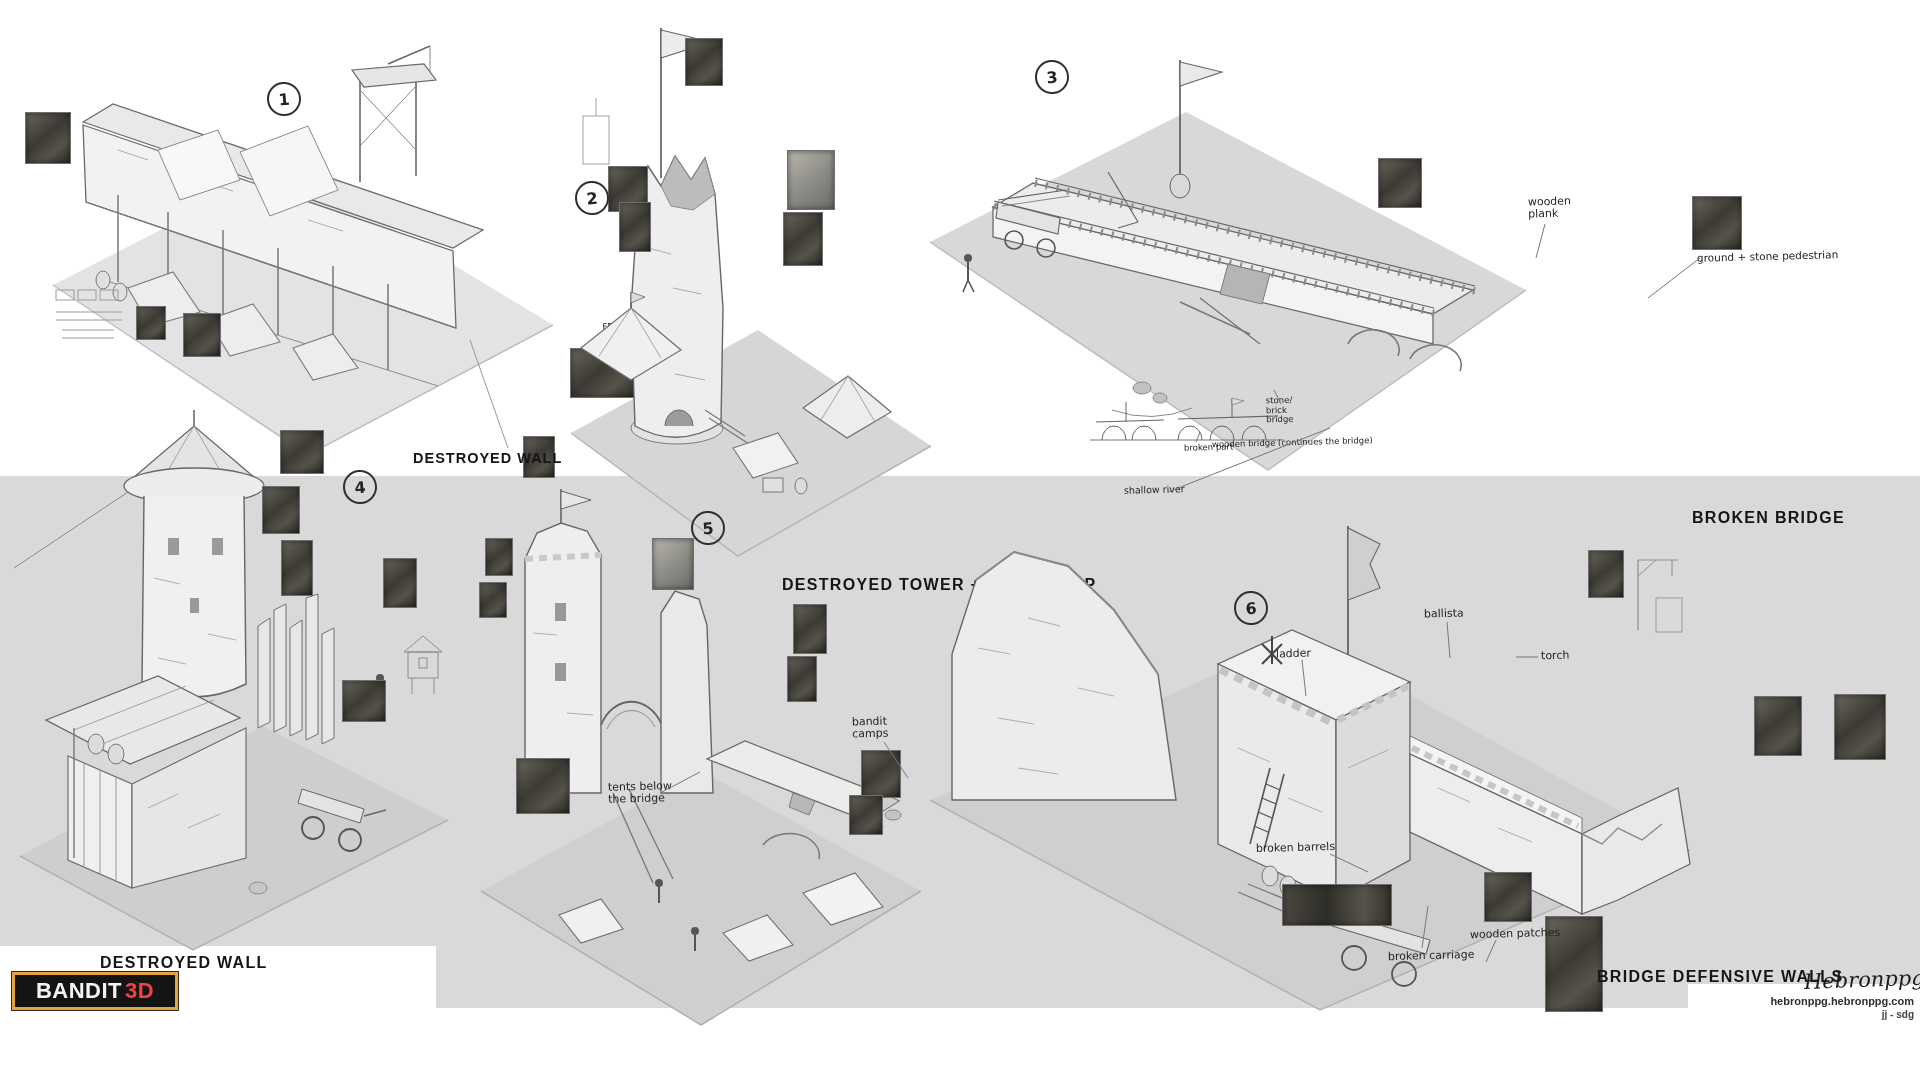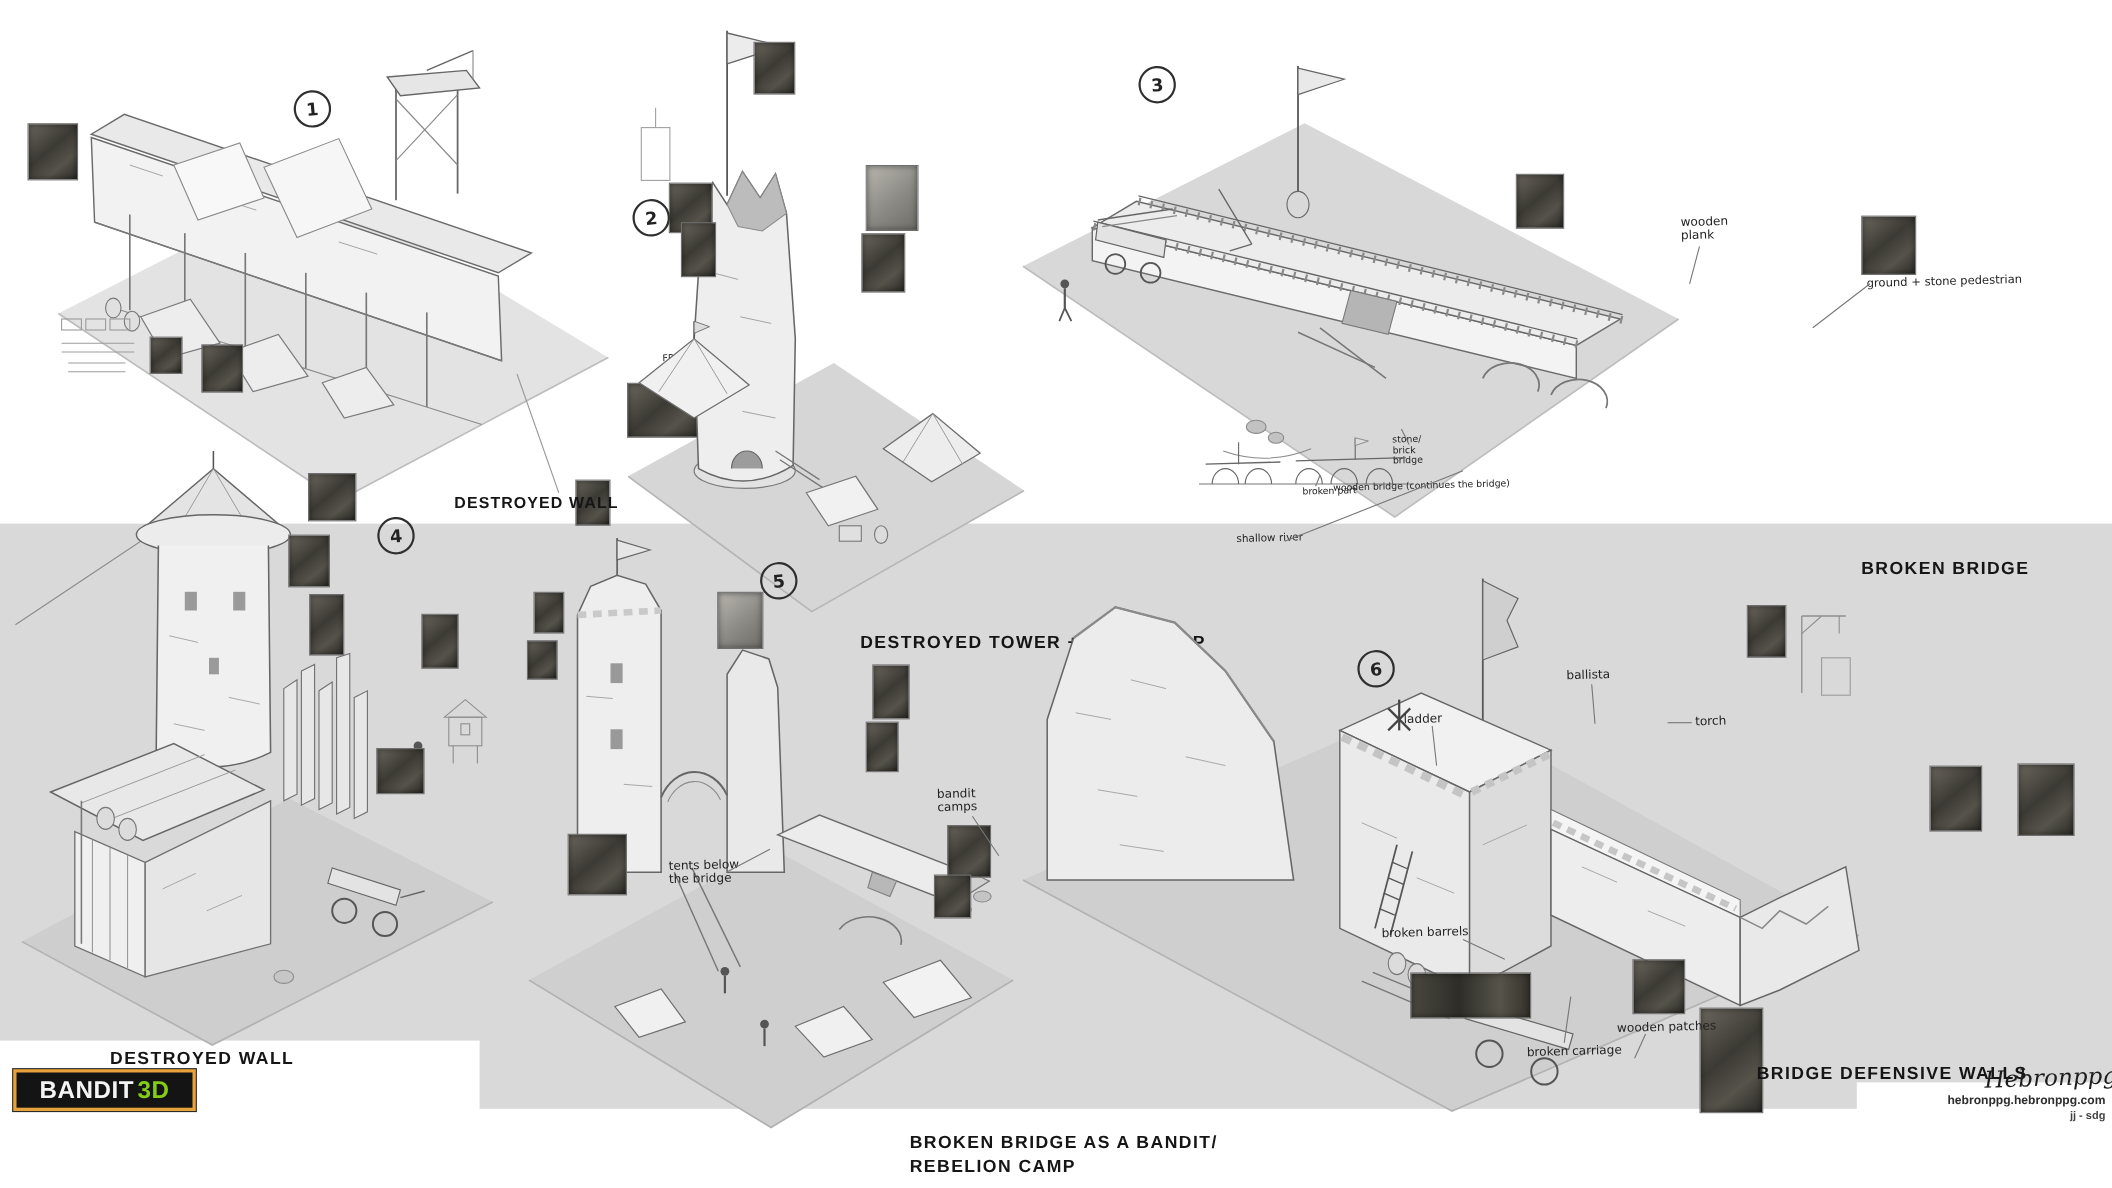--- a/index.html
+++ b/index.html
@@ -20,21 +20,21 @@
   .hand-c{text-align:center;}
   .thumb{position:absolute;border:1px solid #6f6f6f;
          background:linear-gradient(140deg,#6b675e 0%,#3c3a34 45%,#55534a 72%,#2c2b27 100%);
          box-shadow:inset 0 0 6px rgba(0,0,0,.5);}
   .thumb.light{background:linear-gradient(140deg,#b9b6af 0%,#8b8a84 55%,#6e6d68 100%);}
   .thumb.wide{background:linear-gradient(90deg,#4a483f,#2e2d28 40%,#56544a 75%,#333129);}
   .logo{position:absolute;left:12px;top:972px;width:160px;height:32px;background:#141414;
         border:3px solid #E8A23B;box-shadow:0 0 0 1px #2a2a2a;display:flex;align-items:center;
         justify-content:center;gap:3px;}
   .logo .t1{font:800 22px "Liberation Sans",sans-serif;color:#f4f4f4;letter-spacing:.5px;}
-  .logo .t2{font:800 22px "Liberation Sans",sans-serif;color:#84cc16;letter-spacing:.5px;}
+  .logo .t2{font:800 22px "Liberation Sans",sans-serif;color:#ef4444;letter-spacing:.5px;}
   .sig{position:absolute;left:1804px;top:968px;width:110px;text-align:right;
        font:italic 21px "DejaVu Serif",serif;color:#1c1c1c;transform:rotate(-2deg);}
   .site{position:absolute;left:1730px;top:995px;width:184px;text-align:right;
         font:bold 11px "Liberation Sans",sans-serif;color:#2e2e2e;}
   .note{position:absolute;left:1730px;top:1009px;width:184px;text-align:right;
         font:bold 10px "Liberation Sans",sans-serif;color:#444;}
   .leaders{pointer-events:none;}
 </style>
 </head>
 <body>
@@ -296,22 +296,20 @@
   <div class="thumb" style="left:479px;top:582px;width:26px;height:34px;"></div>
   <div class="thumb light" style="left:652px;top:538px;width:40px;height:50px;"></div>
   <div class="thumb" style="left:793px;top:604px;width:32px;height:48px;"></div>
   <div class="thumb" style="left:787px;top:656px;width:28px;height:44px;"></div>
   <div class="thumb" style="left:516px;top:758px;width:52px;height:54px;"></div>
   <div class="thumb" style="left:861px;top:750px;width:38px;height:46px;"></div>
   <div class="thumb" style="left:849px;top:795px;width:32px;height:38px;"></div>
   <div class="num" style="left:691px;top:511px;">
       <span>5</span>
     </div>
-  <div class="caption" style="left:827px;top:1030px;">BROKEN BRIDGE AS A BANDIT/
-REBELION CAMP</div>
   <div class="hand" style="left:852px;top:716px;">bandit
 camps</div>
   <div class="hand" style="left:608px;top:781px;">tents below
 the bridge</div>
 
   <svg style="left:918px;top:468px;" width="790" height="545" viewBox="0 0 790 545">
     <polygon points="12,332 402,542 772,382 385,168" fill="#cfcfcf"></polygon>
     <polyline points="12,332 402,542 772,382" fill="none" stroke="#b2b2b2" stroke-width="1.5"></polyline>
     <path d="M34,332 L34,186 L58,112 L96,84 L150,98 L196,142 L240,206 L258,332 Z" fill="#ececec" stroke="#666" stroke-width="1.4"></path>
     <polyline points="58,112 96,84 150,98 196,142 240,206" fill="none" stroke="#8a8a8a" stroke-width="2"></polyline>

